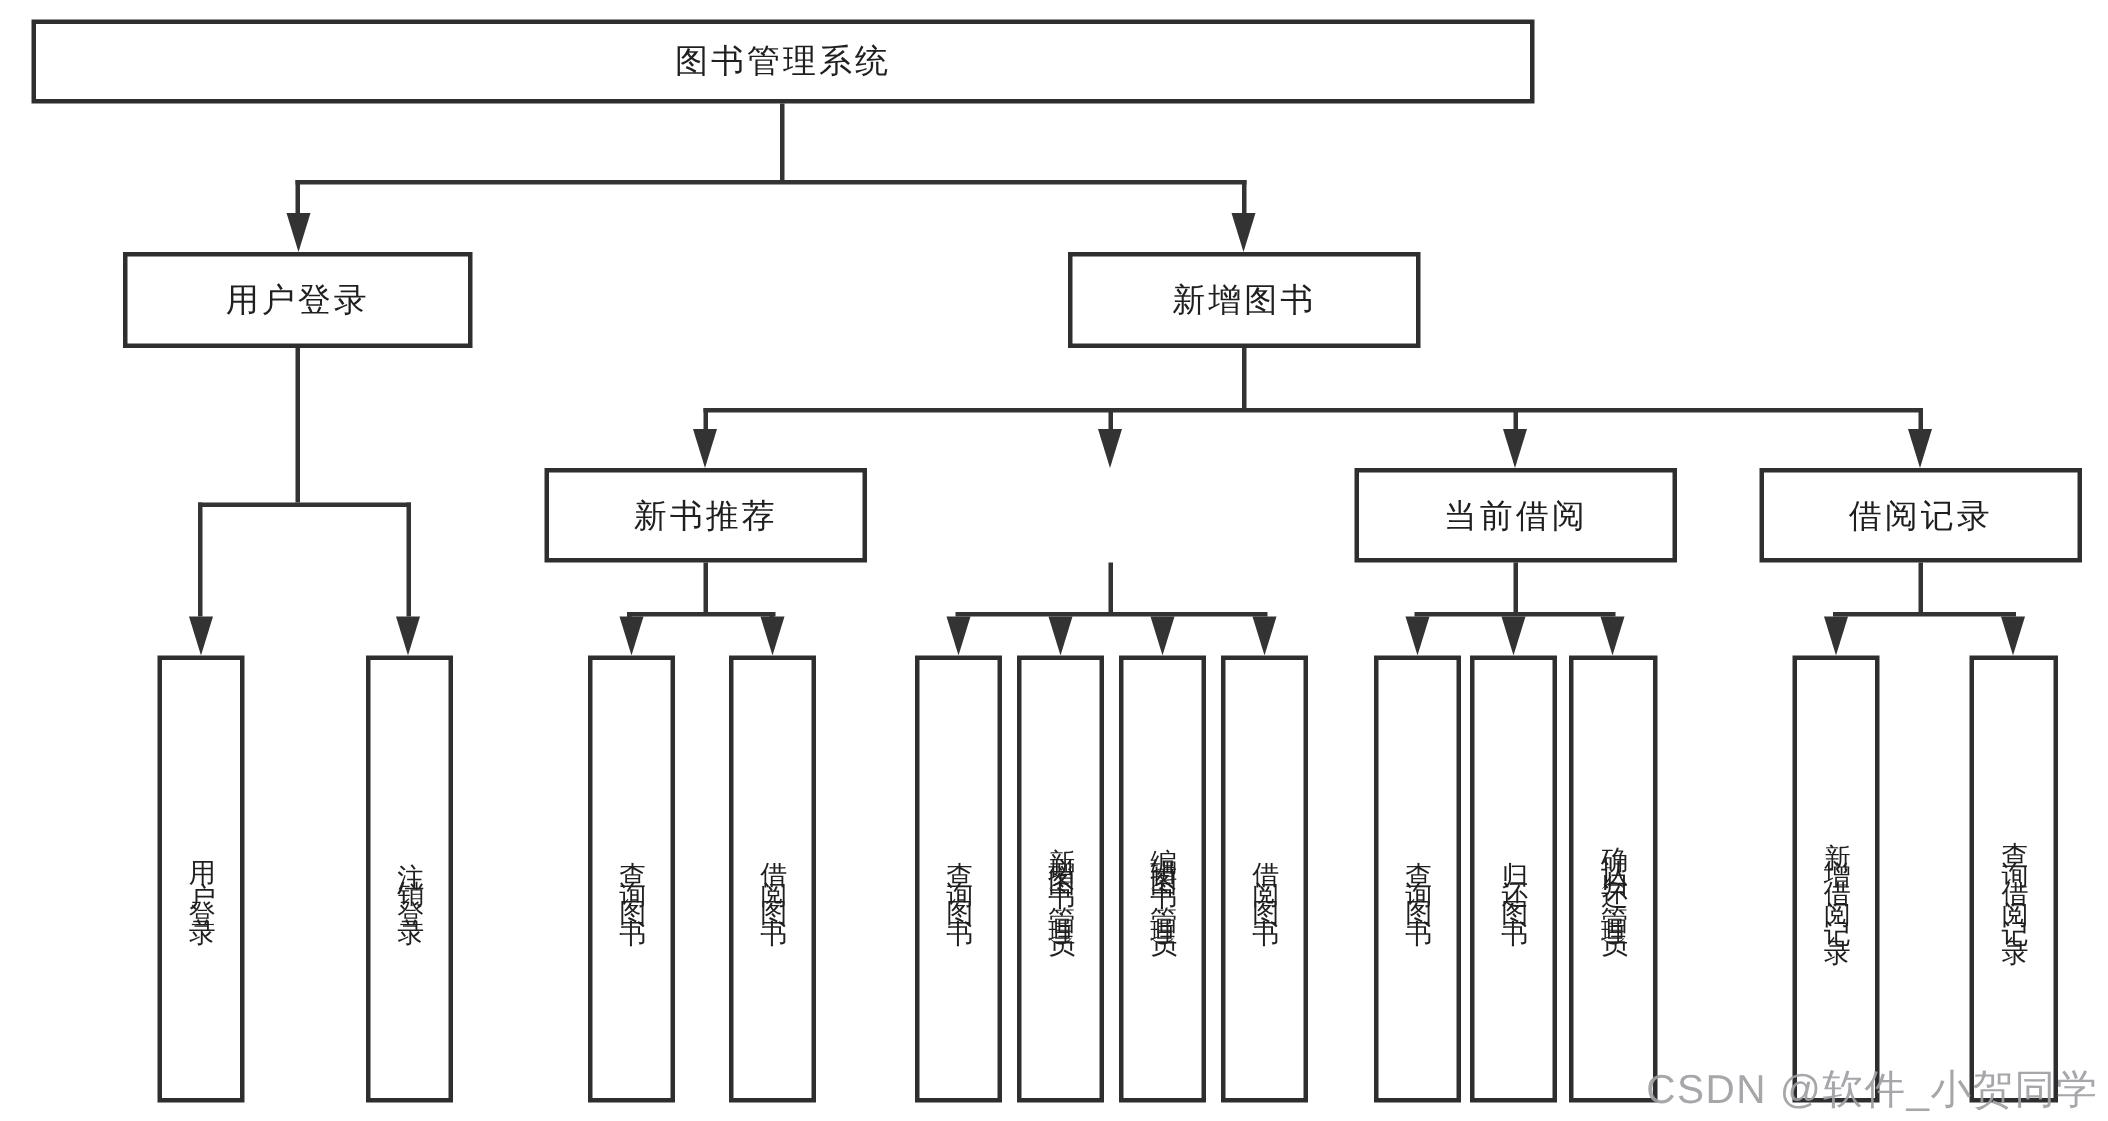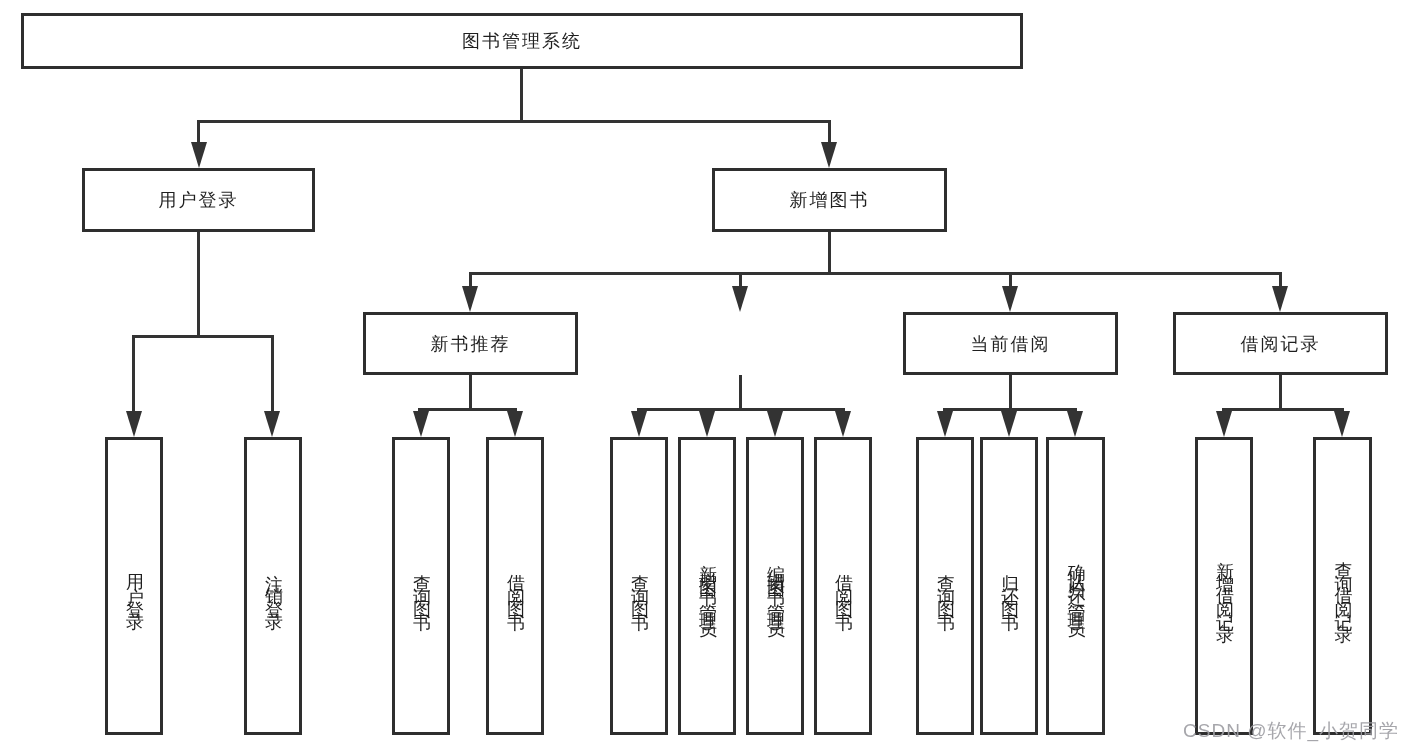--- a/index.html
+++ b/index.html
@@ -1,28 +1,28 @@
 <!DOCTYPE html>
 <html><head>
 <meta charset="utf-8">
 <style>
   html,body{margin:0;padding:0;background:#ffffff;}
   .stage{position:relative;width:1405px;height:747px;background:#ffffff;overflow:hidden;
          font-family:"Liberation Sans", sans-serif;}
   .box{position:absolute;box-sizing:border-box;border:3px solid #2e2e2e;background:#ffffff;
        display:flex;align-items:center;justify-content:center;color:#1f1f1f;overflow:hidden;}
-  .hbox span{font-size:18px;letter-spacing:2px;white-space:nowrap;}
+  .hbox span{font-size:22px;letter-spacing:2px;white-space:nowrap;}
   .leaf span{writing-mode:vertical-rl;text-orientation:upright;font-size:18px;
              letter-spacing:13px;line-height:1.1;}
   .leaf span.tight{letter-spacing:8px;}
   .vline,.hline{position:absolute;background:#333333;}
   .arrow{position:absolute;width:0;height:0;
          border-left:8px solid transparent;border-right:8px solid transparent;
          border-top:26px solid #333333;}
-  .watermark{position:absolute;right:6px;bottom:3px;font-size:19px;
+  .watermark{position:absolute;right:6px;bottom:3px;font-size:27px;
              color:rgba(158,158,164,0.92);letter-spacing:1px;white-space:nowrap;}
 </style>
 </head>
 <body>
 
 <div class="stage">
 
   <div class="box hbox" style="left:21px;top:13px;width:1002px;height:56px">
     <span>图书管理系统</span>
   </div>

